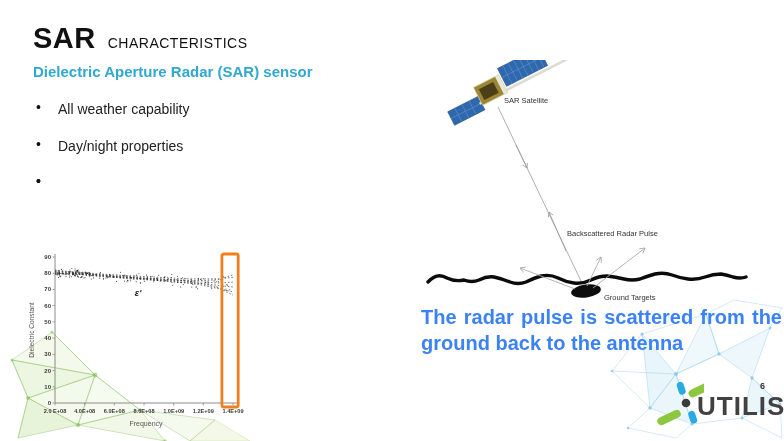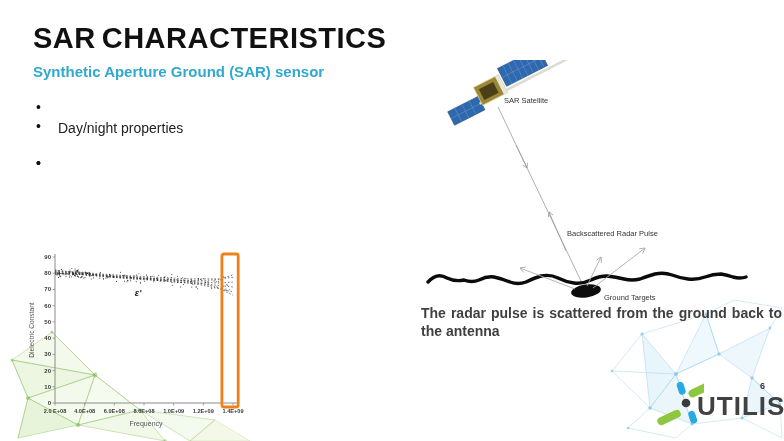--- a/index.html
+++ b/index.html
@@ -1,32 +1,32 @@
 <!DOCTYPE html>
 <html><head>
 <meta charset="utf-8">
 <style>
   html,body{margin:0;padding:0;background:#888;}
   .slide{
     position:relative;width:784px;height:441px;background:#ffffff;
     overflow:hidden;font-family:"Liberation Sans", sans-serif;
   }
   .mesh{position:absolute;pointer-events:none;}
-  .title{position:absolute;left:33px;top:22px;display:flex;align-items:baseline;gap:6px;color:#111;}
+  .title{position:absolute;left:33px;top:22px;display:flex;align-items:baseline;gap:12px;color:#111;}
   .title .big{font-size:29px;font-weight:800;letter-spacing:0.5px;}
-  .title .rest{font-size:29px;font-weight:700;letter-spacing:0.5px;}
+  .title .rest{font-size:14px;font-weight:400;letter-spacing:0.5px;}
   .subtitle{position:absolute;left:33px;top:63px;font-size:15px;font-weight:700;color:#31A8CE;}
   ul.bullets{position:absolute;left:36px;top:100px;width:350px;margin:0;padding:0;list-style:none;}
   ul.bullets li{position:relative;padding-left:22px;margin-bottom:19px;font-size:14px;line-height:18px;color:#222;}
   ul.bullets .dot{position:absolute;left:0;top:-2px;font-size:14px;color:#111;}
   #chart-svg{position:absolute;left:26px;top:246px;}
   #diagram-svg{position:absolute;left:420px;top:60px;}
   .caption{
     position:absolute;left:421px;top:304px;width:361px;
-    font-size:14px;font-weight:700;line-height:1.32;color:#404040;text-align:justify;
+    font-size:20px;font-weight:700;line-height:1.32;color:#3b82f6;text-align:justify;
   }
   .page-number{position:absolute;left:760px;top:381px;font-size:9px;font-weight:700;color:#333;}
   .logo{position:absolute;left:650px;top:380px;width:134px;height:50px;}
   .logo-icon{position:absolute;left:0;top:0;}
   .logo-text{position:absolute;left:47px;top:11px;font-size:26px;font-weight:700;color:#414142;letter-spacing:1px;}
   svg text{font-family:"Liberation Sans", sans-serif;}
 </style>
 </head>
 <body>
 
@@ -86,25 +86,26 @@
       <circle cx="44" cy="132" r="1.3"></circle>
         <circle cx="28" cy="75" r="1.3"></circle>
     </g>
   </svg>
 
   <div class="title">
     <span class="big">SAR</span>
     <span class="rest">CHARACTERISTICS</span>
   </div>
 
-  <div class="subtitle">Synthetic Aperture Ground (SAR) sensor</div>
+  <div class="subtitle">Dielectric Aperture Radar (SAR) sensor</div>
 
   <ul class="bullets">
     <li>
       <span class="dot">•</span>
+      <span>All weather capability</span>
     </li>
     <li>
       <span class="dot">•</span>
       <span>Day/night properties</span>
     </li>
     <li>
       <span class="dot">•</span>
     </li>
     <li>
       <span class="dot">•</span>

